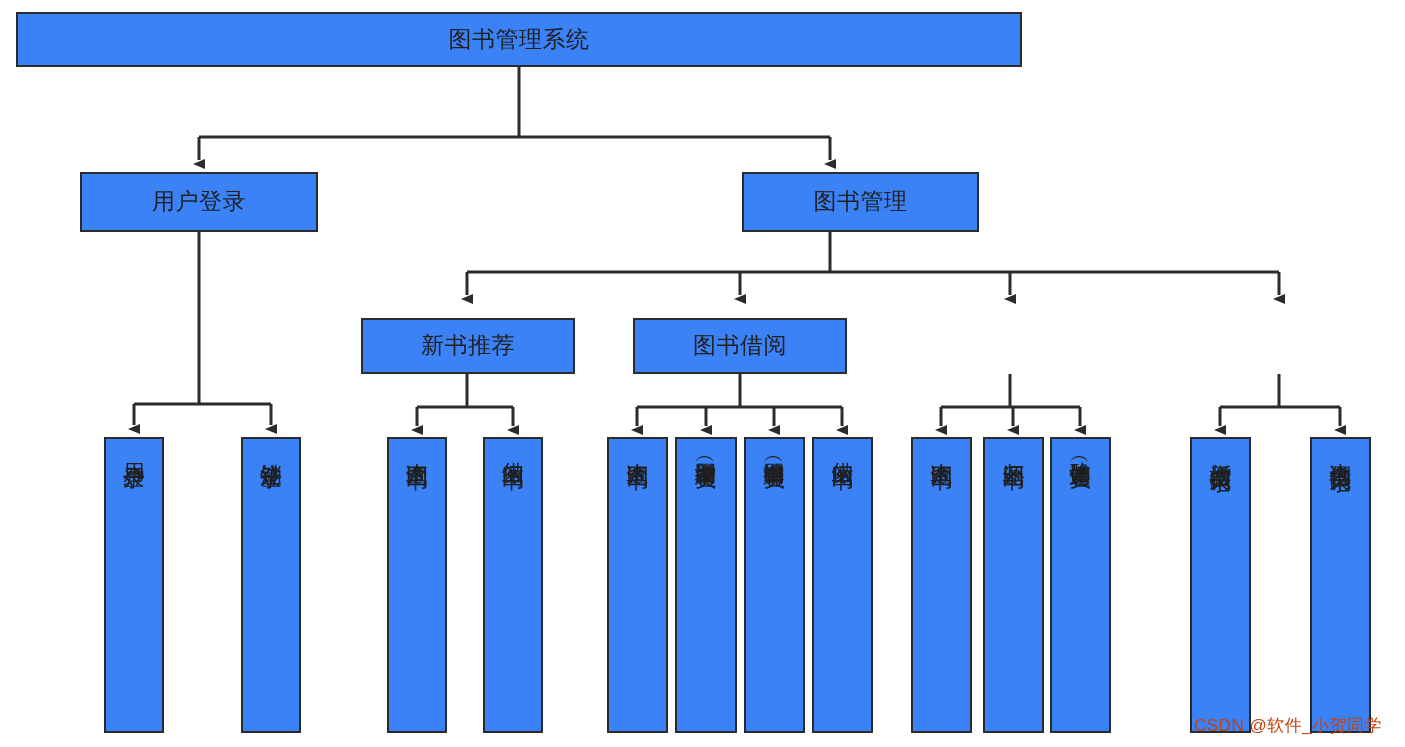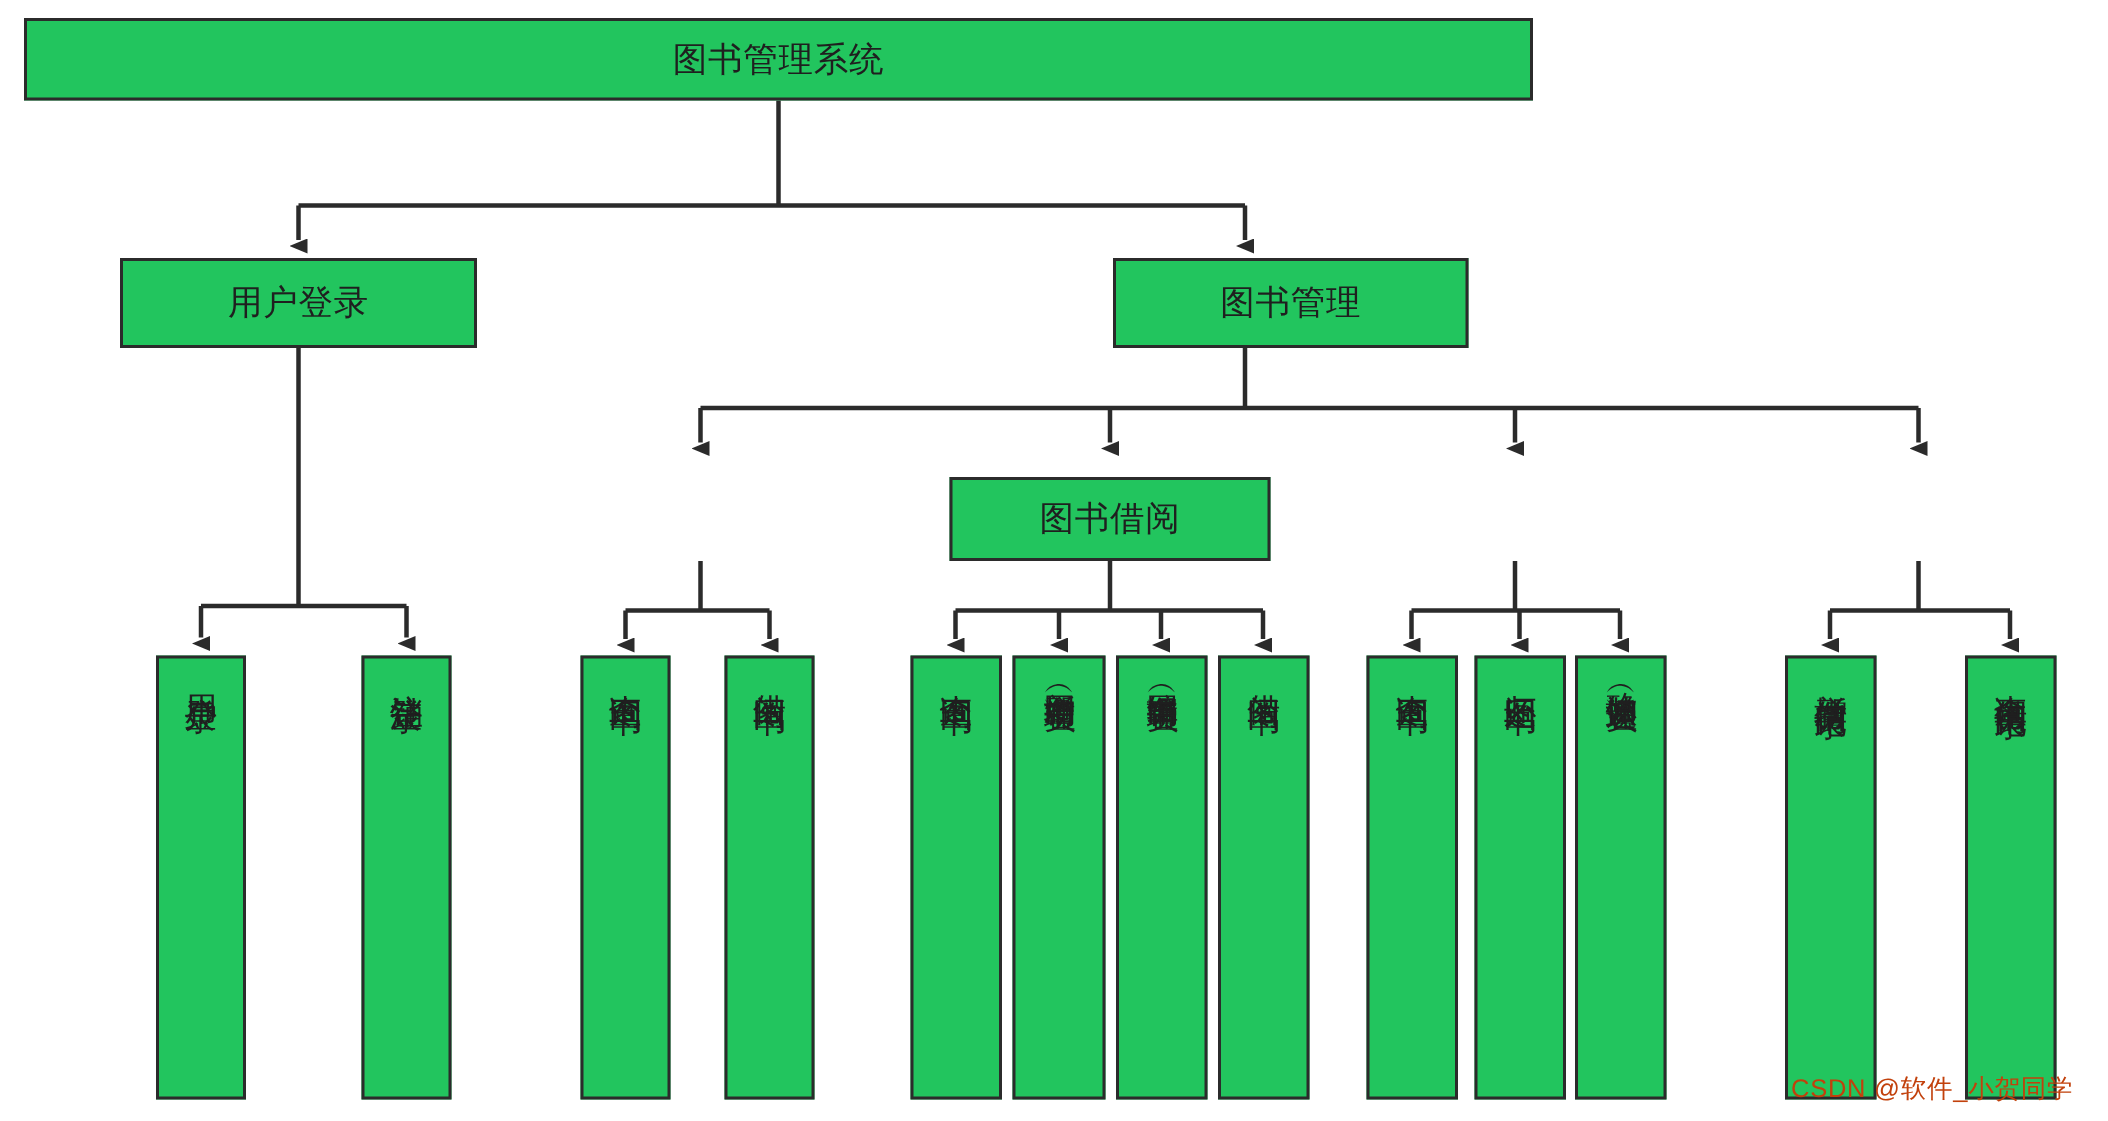--- a/index.html
+++ b/index.html
@@ -23,21 +23,21 @@
     position: absolute;
     left: 0;
     top: 0;
     width: 1405px;
     height: 747px;
     pointer-events: none;
   }
   .node {
     position: absolute;
     box-sizing: border-box;
-    background: #22c55e;
+    background: #3b82f6;
     border: 2px solid #2b2b2b;
     display: flex;
     align-items: center;
     justify-content: center;
     overflow: hidden;
   }
   .node .node-label {
     display: block;
     text-align: center;
     color: #1f1f1f;
@@ -139,20 +139,23 @@
     <span class="node-label">图书管理系统</span>
   </div>
 
   <div class="node horizontal" style="left:80px; top:172px; width:238px; height:60px;">
     <span class="node-label">用户登录</span>
   </div>
   <div class="node horizontal" style="left:711px; top:172px; width:237px; height:60px;margin-left:31px;">
     <span class="node-label">图书管理</span>
   </div>
 
+  <div class="node horizontal" style="left:361px; top:318px; width:214px; height:56px;">
+    <span class="node-label">新书推荐</span>
+  </div>
   <div class="node horizontal" style="left:633px; top:318px; width:214px; height:56px;">
     <span class="node-label">图书借阅</span>
   </div>
 
   <div class="node vertical" style="left:104px; top:437px; width:60px; height:296px;">
     <span class="node-label">用户登录</span>
   </div>
   <div class="node vertical" style="left:241px; top:437px; width:60px; height:296px;">
     <span class="node-label">注销登录</span>
   </div>

